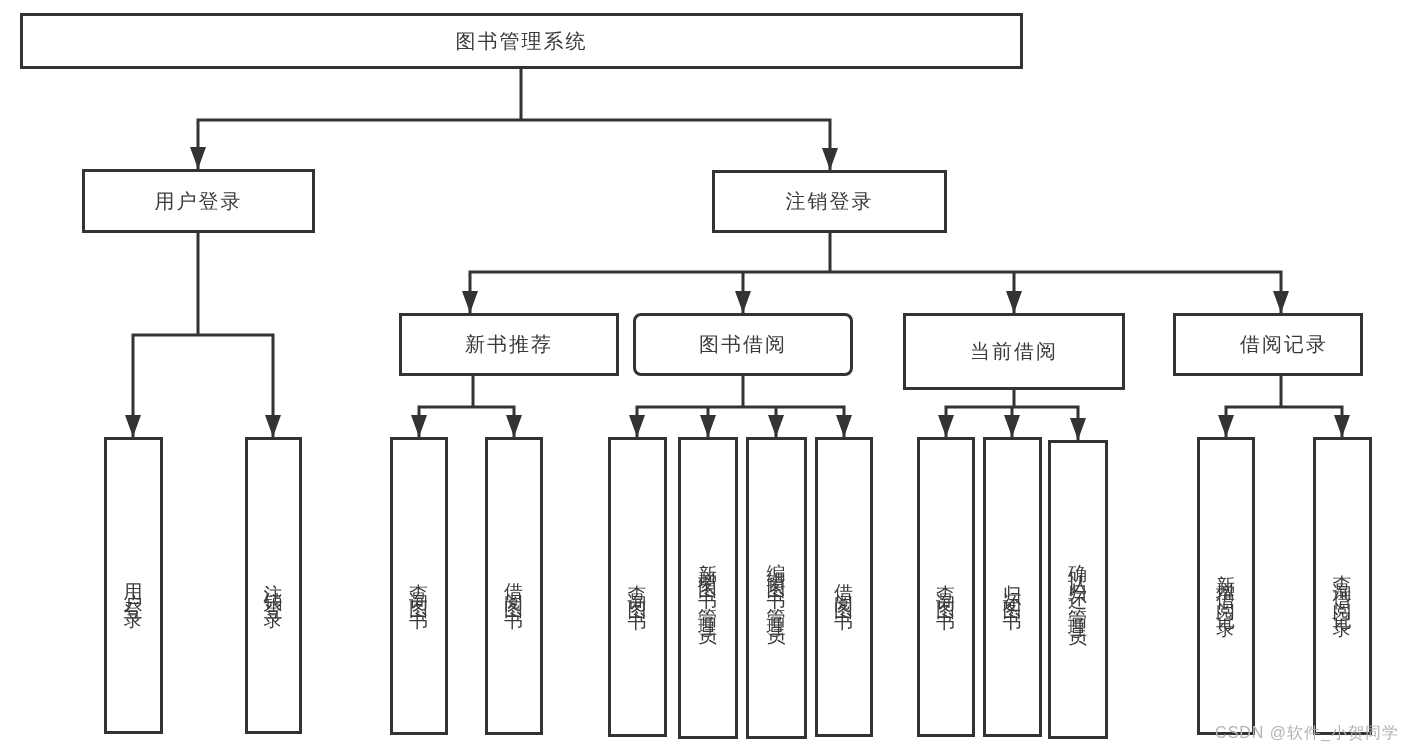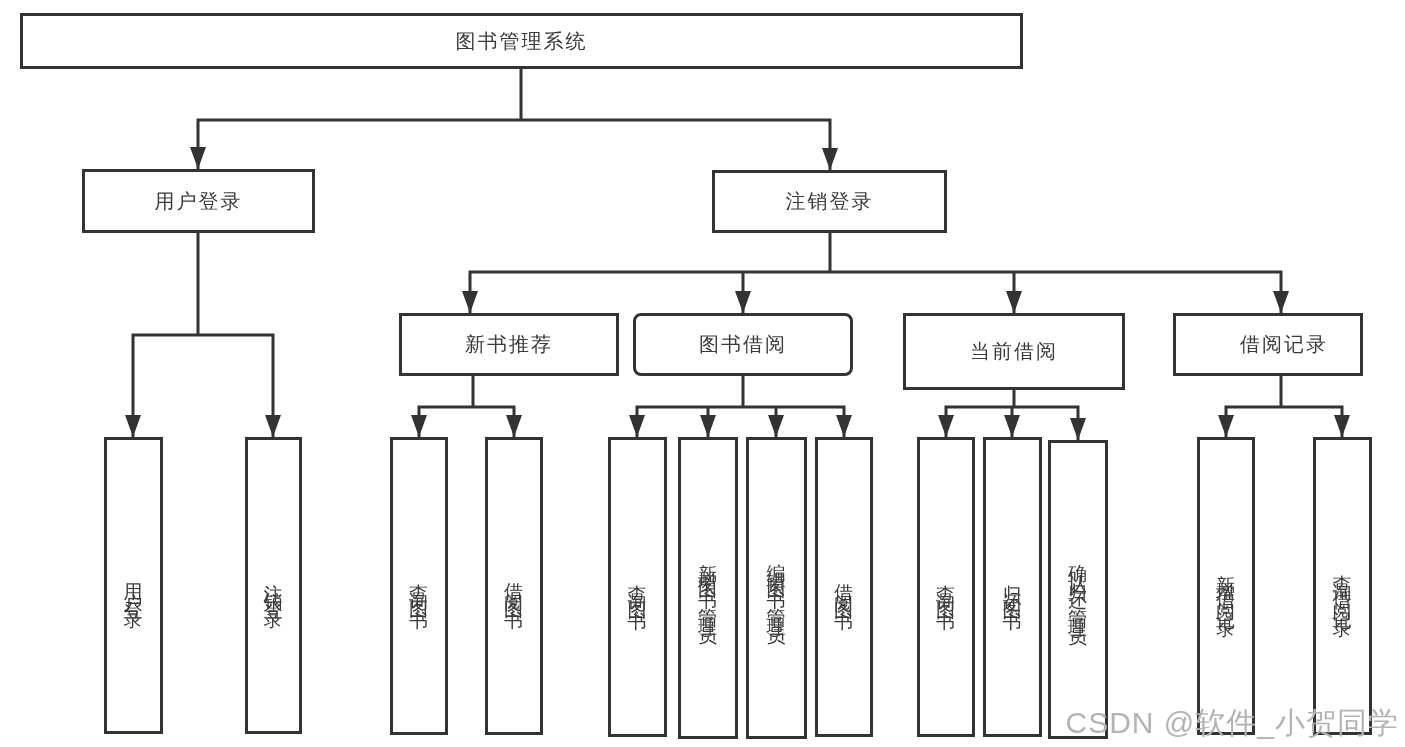--- a/index.html
+++ b/index.html
@@ -44,21 +44,21 @@
     text-orientation: mixed;
     font-size: 19px;
     letter-spacing: 9px;
     line-height: 1;
     white-space: nowrap;
   }
   .watermark {
     position: absolute;
     right: 6px;
     bottom: 3px;
-    font-size: 30px;
+    font-size: 16px;
     color: var(--watermark);
     letter-spacing: 1px;
     z-index: 3;
     white-space: nowrap;
   }
 </style>
 </head>
 <body>
 
 <div class="canvas">

